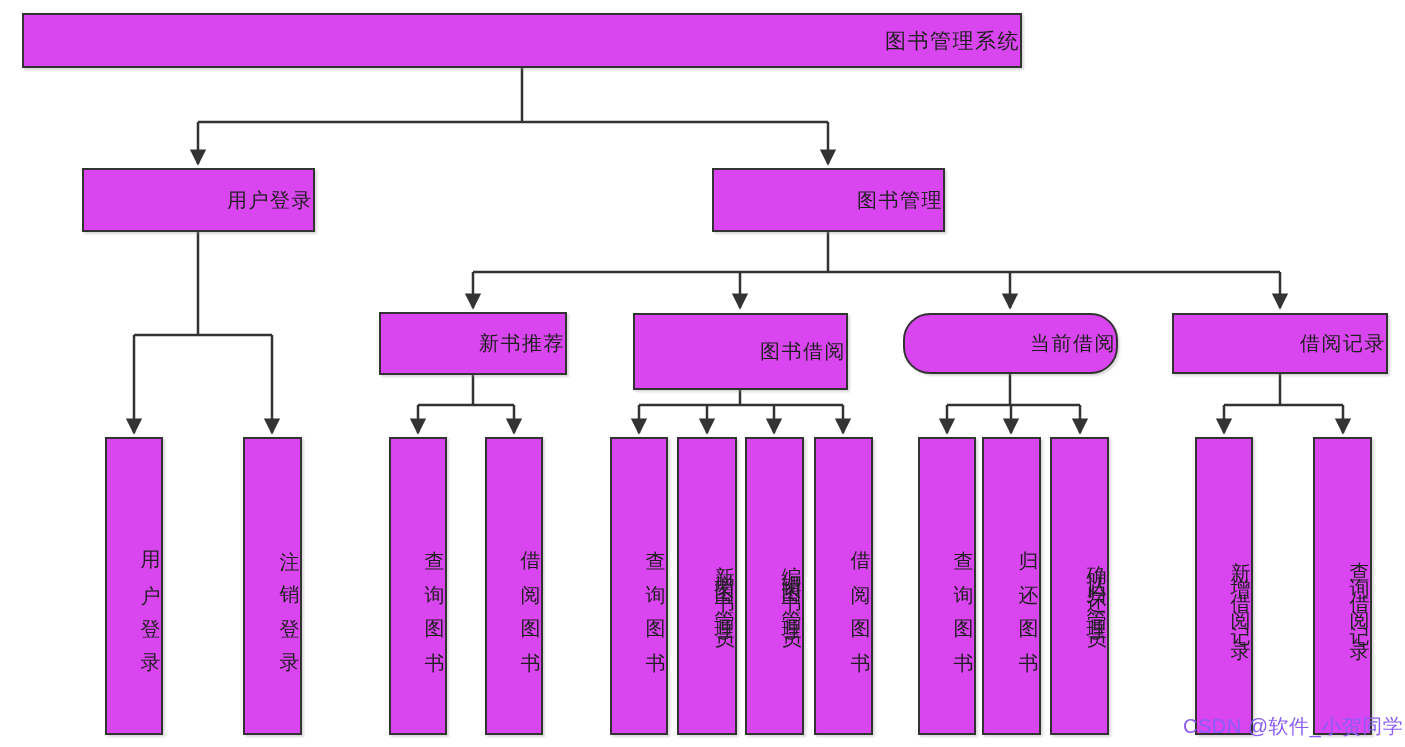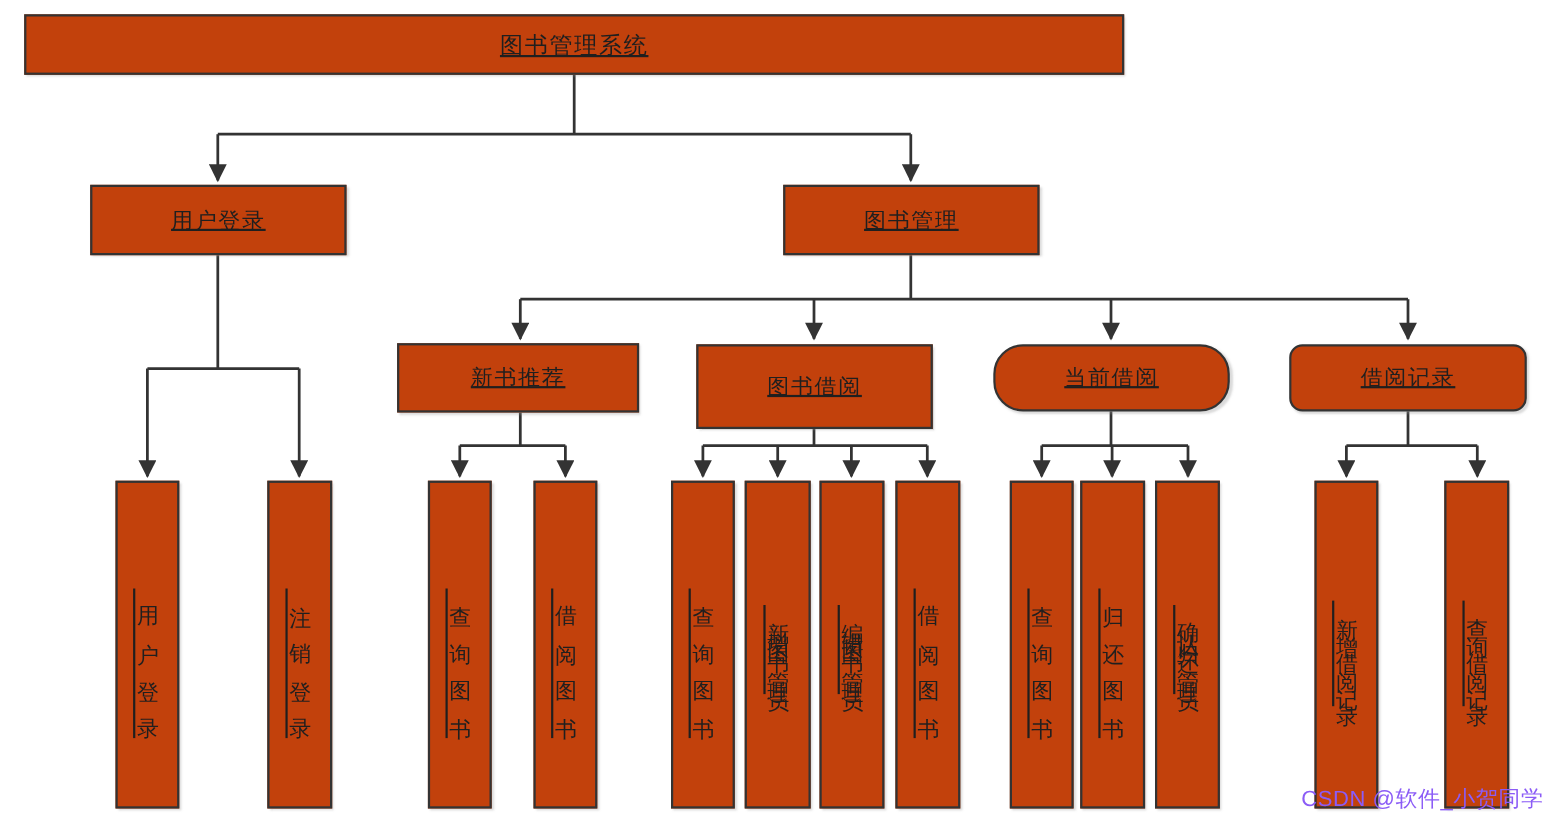--- a/index.html
+++ b/index.html
@@ -1,24 +1,24 @@
 <!DOCTYPE html>
 <html><head>
 <meta charset="utf-8">
 <style>
   html,body{margin:0;padding:0;background:#ffffff;}
   #canvas{
     position:relative;width:1405px;height:747px;background:#ffffff;
     font-family:"Liberation Sans","DejaVu Sans",sans-serif;overflow:hidden;
   }
   .box{
-    position:absolute;background:#c2410c;border:2.5px solid #333333;
-    display:flex;align-items:center;justify-content:center;
+    position:absolute;background:#d946ef;border:2.5px solid #333333;
+    display:flex;align-items:center;justify-content:flex-end;
     box-shadow:2px 2px 2px rgba(150,150,150,0.35);
-    box-sizing:border-box;color:#1f1f1f;text-decoration:underline;
+    box-sizing:border-box;color:#1f1f1f;
   }
   .h-label{font-size:20px;letter-spacing:1.5px;color:#1f1f1f;white-space:nowrap;}
   .root .h-label{font-size:21px;}
   .v-label{
     writing-mode:vertical-rl;text-orientation:mixed;
     font-size:20px;letter-spacing:34px;line-height:1;color:#1f1f1f;
     white-space:nowrap;margin-bottom:-34px;
   }
   .v-label.len6{letter-spacing:16px;margin-bottom:-16px;}
   .v-label.len9{letter-spacing:9px;margin-bottom:-9px;}
@@ -93,30 +93,30 @@
     <span class="h-label">图书管理系统</span>
   </div>
 
   <div class="box" style="left:82px;top:168px;width:233px;height:64px;">
     <span class="h-label">用户登录</span>
   </div>
   <div class="box" style="left:712px;top:168px;width:233px;height:64px;">
     <span class="h-label">图书管理</span>
   </div>
 
-  <div class="box" style="left:361px;top:312px;width:220px;height:63px;">
+  <div class="box" style="left:379px;top:312px;width:188px;height:63px;">
     <span class="h-label">新书推荐</span>
   </div>
   <div class="box" style="left:633px;top:313px;width:215px;height:77px;">
     <span class="h-label">图书借阅</span>
   </div>
   <div class="box" style="left:903px;top:313px;width:215px;height:61px;border-radius:27px;">
     <span class="h-label">当前借阅</span>
   </div>
-  <div class="box" style="left:1172px;top:313px;width:216px;height:61px;border-radius:12px;">
+  <div class="box" style="left:1172px;top:313px;width:216px;height:61px;">
     <span class="h-label">借阅记录</span>
   </div>
 
   <div class="box" style="left:105px;top:437px;width:58px;height:298px;">
     <span class="v-label">用户登录</span>
   </div>
   <div class="box" style="left:243px;top:437px;width:59px;height:298px;">
     <span class="v-label">注销登录</span>
   </div>
 

